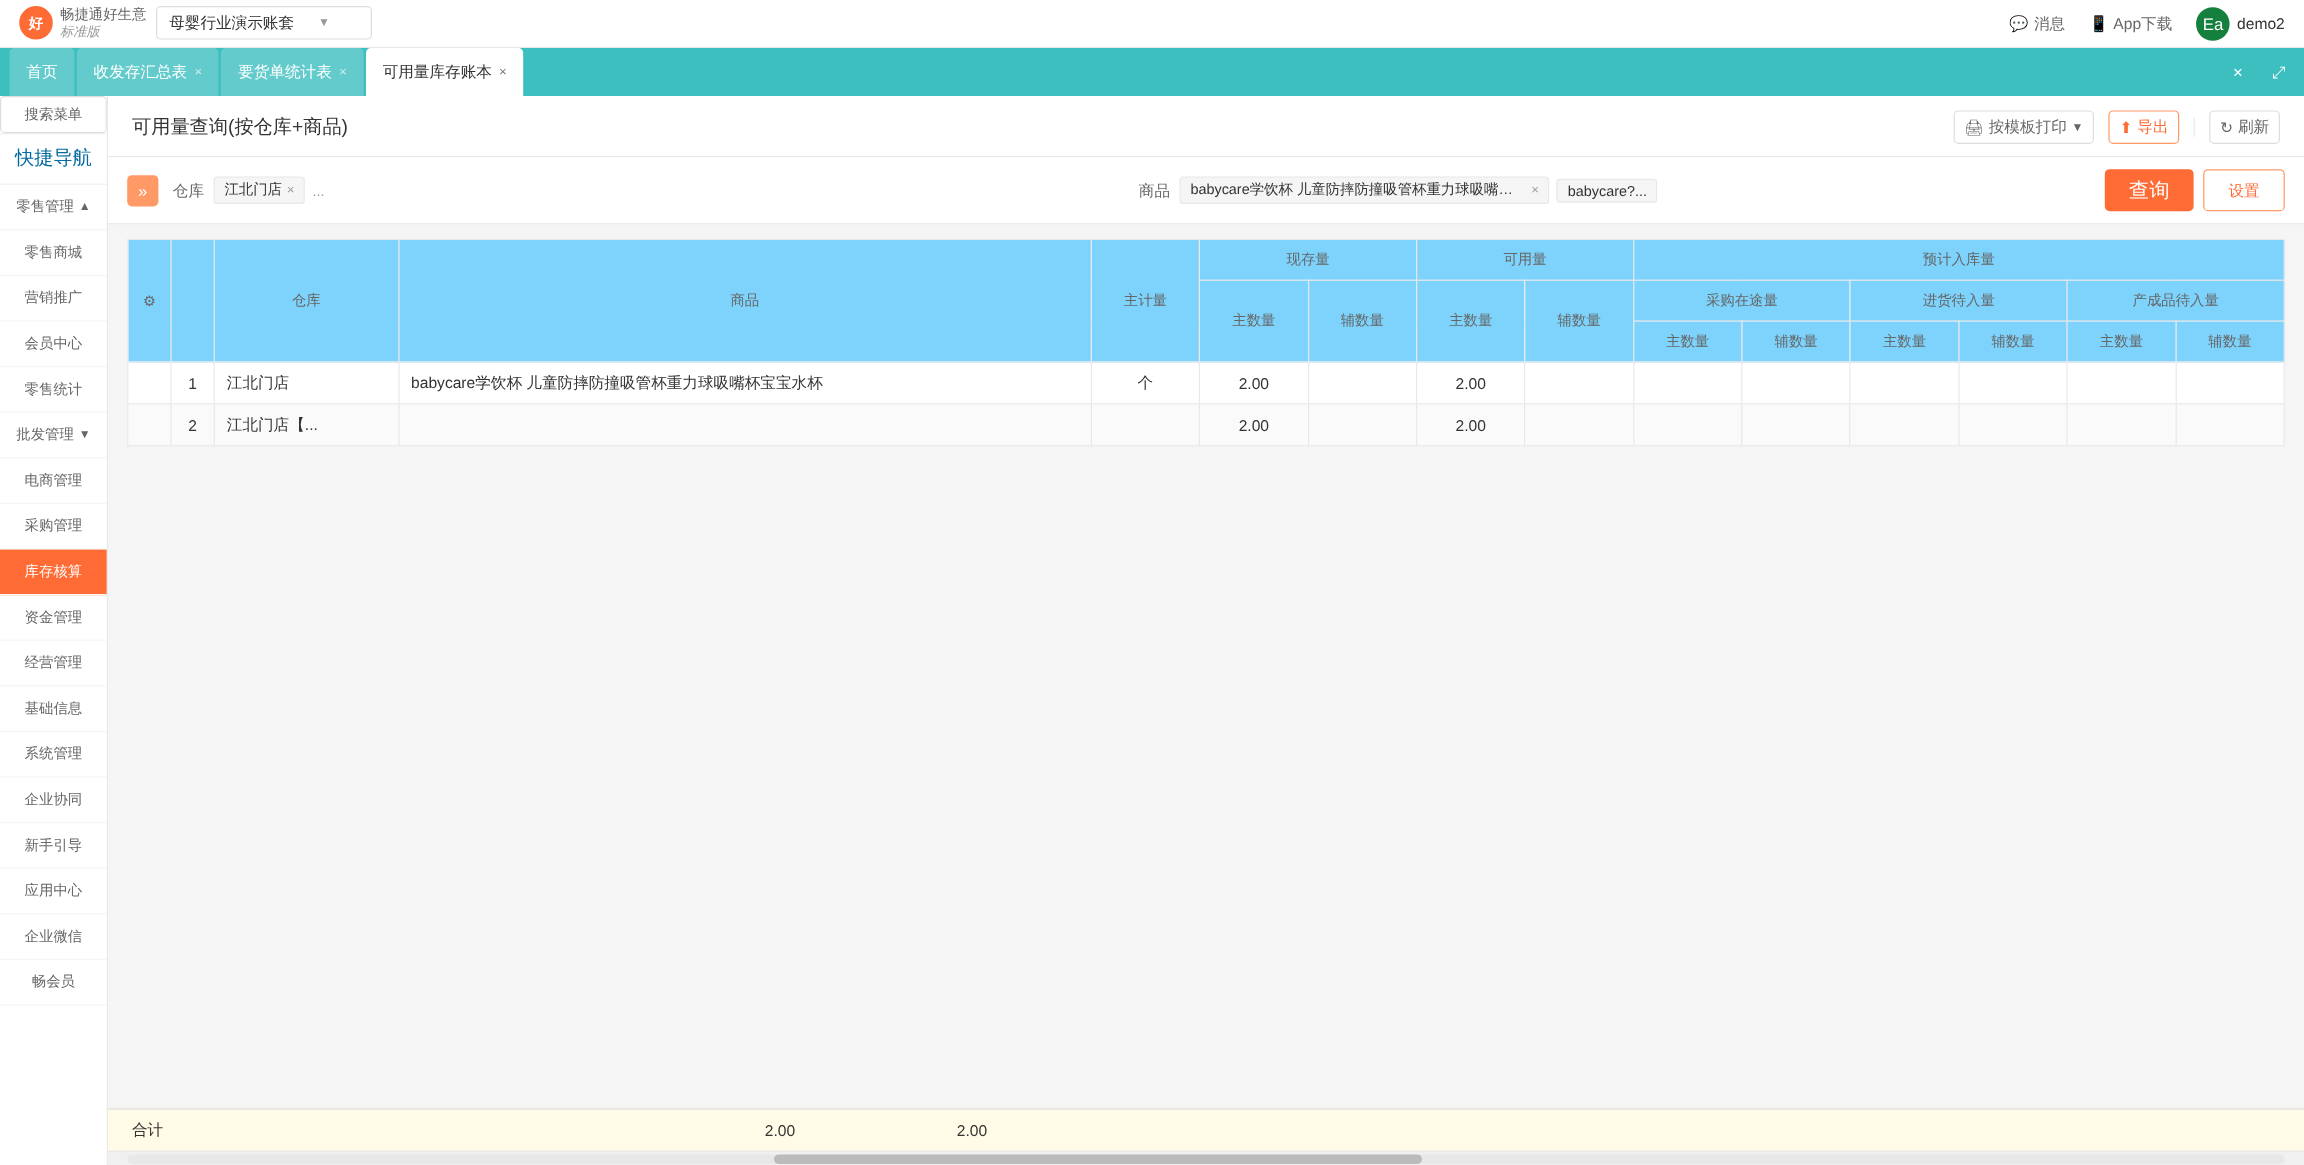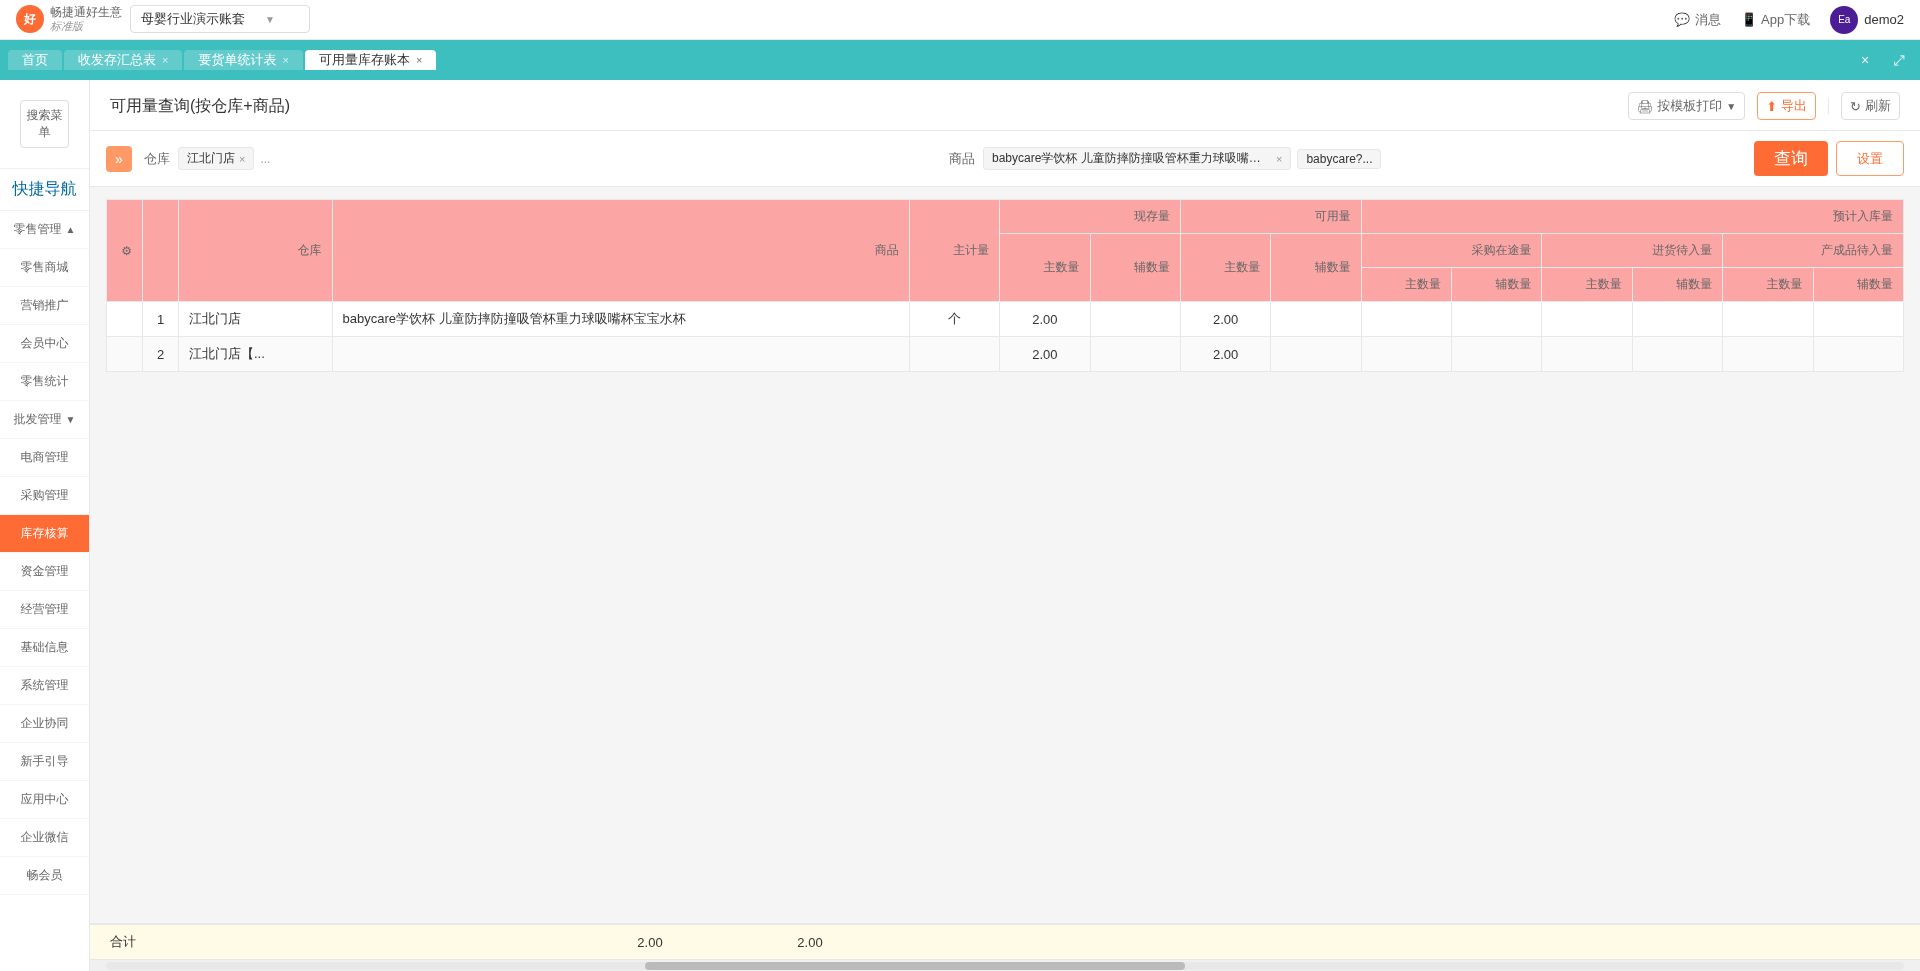--- a/index.html
+++ b/index.html
@@ -9,38 +9,38 @@
     .top-bar { height: 40px; background: #fff; border-bottom: 1px solid #e8e8e8; display: flex; align-items: center; justify-content: space-between; padding: 0 16px; flex-shrink: 0; }
     .top-bar-left { display: flex; align-items: center; gap: 8px; }
     .logo-area { display: flex; align-items: center; gap: 6px; }
     .logo-icon { width: 28px; height: 28px; background: #ff6b35; border-radius: 50%; display: flex; align-items: center; justify-content: center; color: white; font-size: 12px; font-weight: bold; }
     .logo-text { font-size: 12px; color: #666; line-height: 1.2; }
     .logo-subtext { font-size: 11px; color: #999; font-style: italic; }
     .industry-selector { display: flex; align-items: center; gap: 20px; border: 1px solid #ddd; border-radius: 4px; padding: 4px 10px; font-size: 13px; color: #333; cursor: pointer; min-width: 180px; }
     .industry-selector .arrow { color: #999; font-size: 10px; }
     .top-bar-right { display: flex; align-items: center; gap: 20px; }
     .top-bar-action { display: flex; align-items: center; gap: 4px; font-size: 13px; color: #666; cursor: pointer; }
-    .avatar { width: 28px; height: 28px; border-radius: 50%; background: #4c1d95; display: flex; align-items: center; justify-content: center; color: white; font-size: 10px; overflow: hidden; text-align: right; }
+    .avatar { width: 28px; height: 28px; border-radius: 50%; background: #15803d; display: flex; align-items: center; justify-content: center; color: white; font-size: 14px; overflow: hidden; text-align: right; }
     .username { font-size: 13px; color: #333; cursor: pointer; }
 
     
     .tab-bar { height: 40px; background: #3dbfbf; display: flex; align-items: center; padding: 0 8px; gap: 2px; flex-shrink: 0; position: relative; }
-    .tab-item { height: 20px; display: flex; align-items: center; padding: 0 14px; border-radius: 4px 4px 0 0; font-size: 13px; cursor: pointer; gap: 6px; white-space: nowrap; }
+    .tab-item { height: 40px; display: flex; align-items: center; padding: 0 14px; border-radius: 4px 4px 0 0; font-size: 13px; cursor: pointer; gap: 6px; white-space: nowrap; }
     .tab-item.active { background: #fff; color: #333; }
     .tab-item.inactive { background: rgba(255,255,255,0.2); color: #fff; }
     .tab-close { font-size: 11px; color: inherit; opacity: 0.7; cursor: pointer; }
     .tab-bar-actions { margin-left: auto; display: flex; align-items: center; gap: 8px; }
     .tab-action-btn { width: 26px; height: 26px; display: flex; align-items: center; justify-content: center; border-radius: 4px; cursor: pointer; color: white; font-size: 14px; }
 
     
     .main-layout { display: flex; flex: 1; overflow: hidden; }
 
     
     .sidebar { width: 90px; background: #fff; border-right: 1px solid #e8e8e8; display: flex; flex-direction: column; flex-shrink: 0; overflow-y: auto; }
-    .sidebar-search { padding: 20px; border-bottom: 1px solid #f0f0f0; }
+    .sidebar-search { padding: 0; border-bottom: 1px solid #f0f0f0; }
     .sidebar-search-btn { width: 100%; padding: 6px 4px; background: #fff; border: 1px solid #ddd; border-radius: 4px; text-align: center; font-size: 12px; color: #666; cursor: pointer; }
     .sidebar-nav { padding: 4px 0; border-bottom: 1px solid #f0f0f0; }
     .sidebar-nav-btn { width: 100%; padding: 6px 4px; text-align: center; font-size: 16px; color: #0369a1; cursor: pointer; background: none; border: none; }
     .sidebar-item { padding: 10px 8px; text-align: center; font-size: 12px; color: #666; cursor: pointer; border-bottom: 1px solid #f5f5f5; display: flex; flex-direction: column; align-items: center; gap: 2px; }
     .sidebar-item.active { color: #fff; background: #ff6b35; }
     .sidebar-item.has-arrow { flex-direction: row; justify-content: center; gap: 4px; }
     .sidebar-arrow { font-size: 10px; }
 
     
     .content-area { flex: 1; display: flex; flex-direction: column; overflow: hidden; }
@@ -62,21 +62,21 @@
     .filter-tag { display: flex; align-items: center; gap: 4px; background: #f5f5f5; border: 1px solid #e8e8e8; border-radius: 3px; padding: 2px 8px; font-size: 12px; color: #333; }
     .filter-tag-close { cursor: pointer; color: #999; font-size: 11px; }
     .filter-more { font-size: 12px; color: #999; cursor: pointer; }
     .filter-actions { display: flex; gap: 8px; flex-shrink: 0; }
     .btn-query { padding: 6px 20px; background: #ff6b35; color: white; border: none; border-radius: 4px; cursor: pointer; font-size: 17px; }
     .btn-settings { padding: 6px 20px; background: #fff; color: #ff6b35; border: 1px solid #ff9966; border-radius: 4px; cursor: pointer; font-size: 13px; }
 
     
     .table-wrapper { flex: 1; overflow: auto; padding: 12px 16px; }
     .data-table { width: 100%; border-collapse: collapse; background: #fff; border: 1px solid #e8e8e8; }
-    .data-table th { background: #fca5a5; border: 1px solid #e8e8e8; padding: 8px 10px; font-size: 12px; font-weight: 500; color: #666; text-align: right; white-space: nowrap; }
+    .data-table th { background: #7dd3fc; border: 1px solid #e8e8e8; padding: 8px 10px; font-size: 12px; font-weight: 500; color: #666; text-align: center; white-space: nowrap; }
     .data-table td { border: 1px solid #e8e8e8; padding: 8px 10px; font-size: 13px; color: #333; text-align: center; }
     .data-table td.text-left { text-align: left; }
     .data-table .subtotal-row td { background: #fafafa; font-weight: 500; }
     .th-settings { width: 36px; }
     .th-rownum { width: 36px; }
     .gear-icon-cell { color: #999; cursor: pointer; }
 
     
     .table-footer { background: #fffbe6; border-top: 2px solid #e8e8e8; padding: 8px 20px; display: flex; align-items: center; flex-shrink: 0; }
     .footer-label { font-size: 13px; color: #333; font-weight: 500; width: 160px; }

